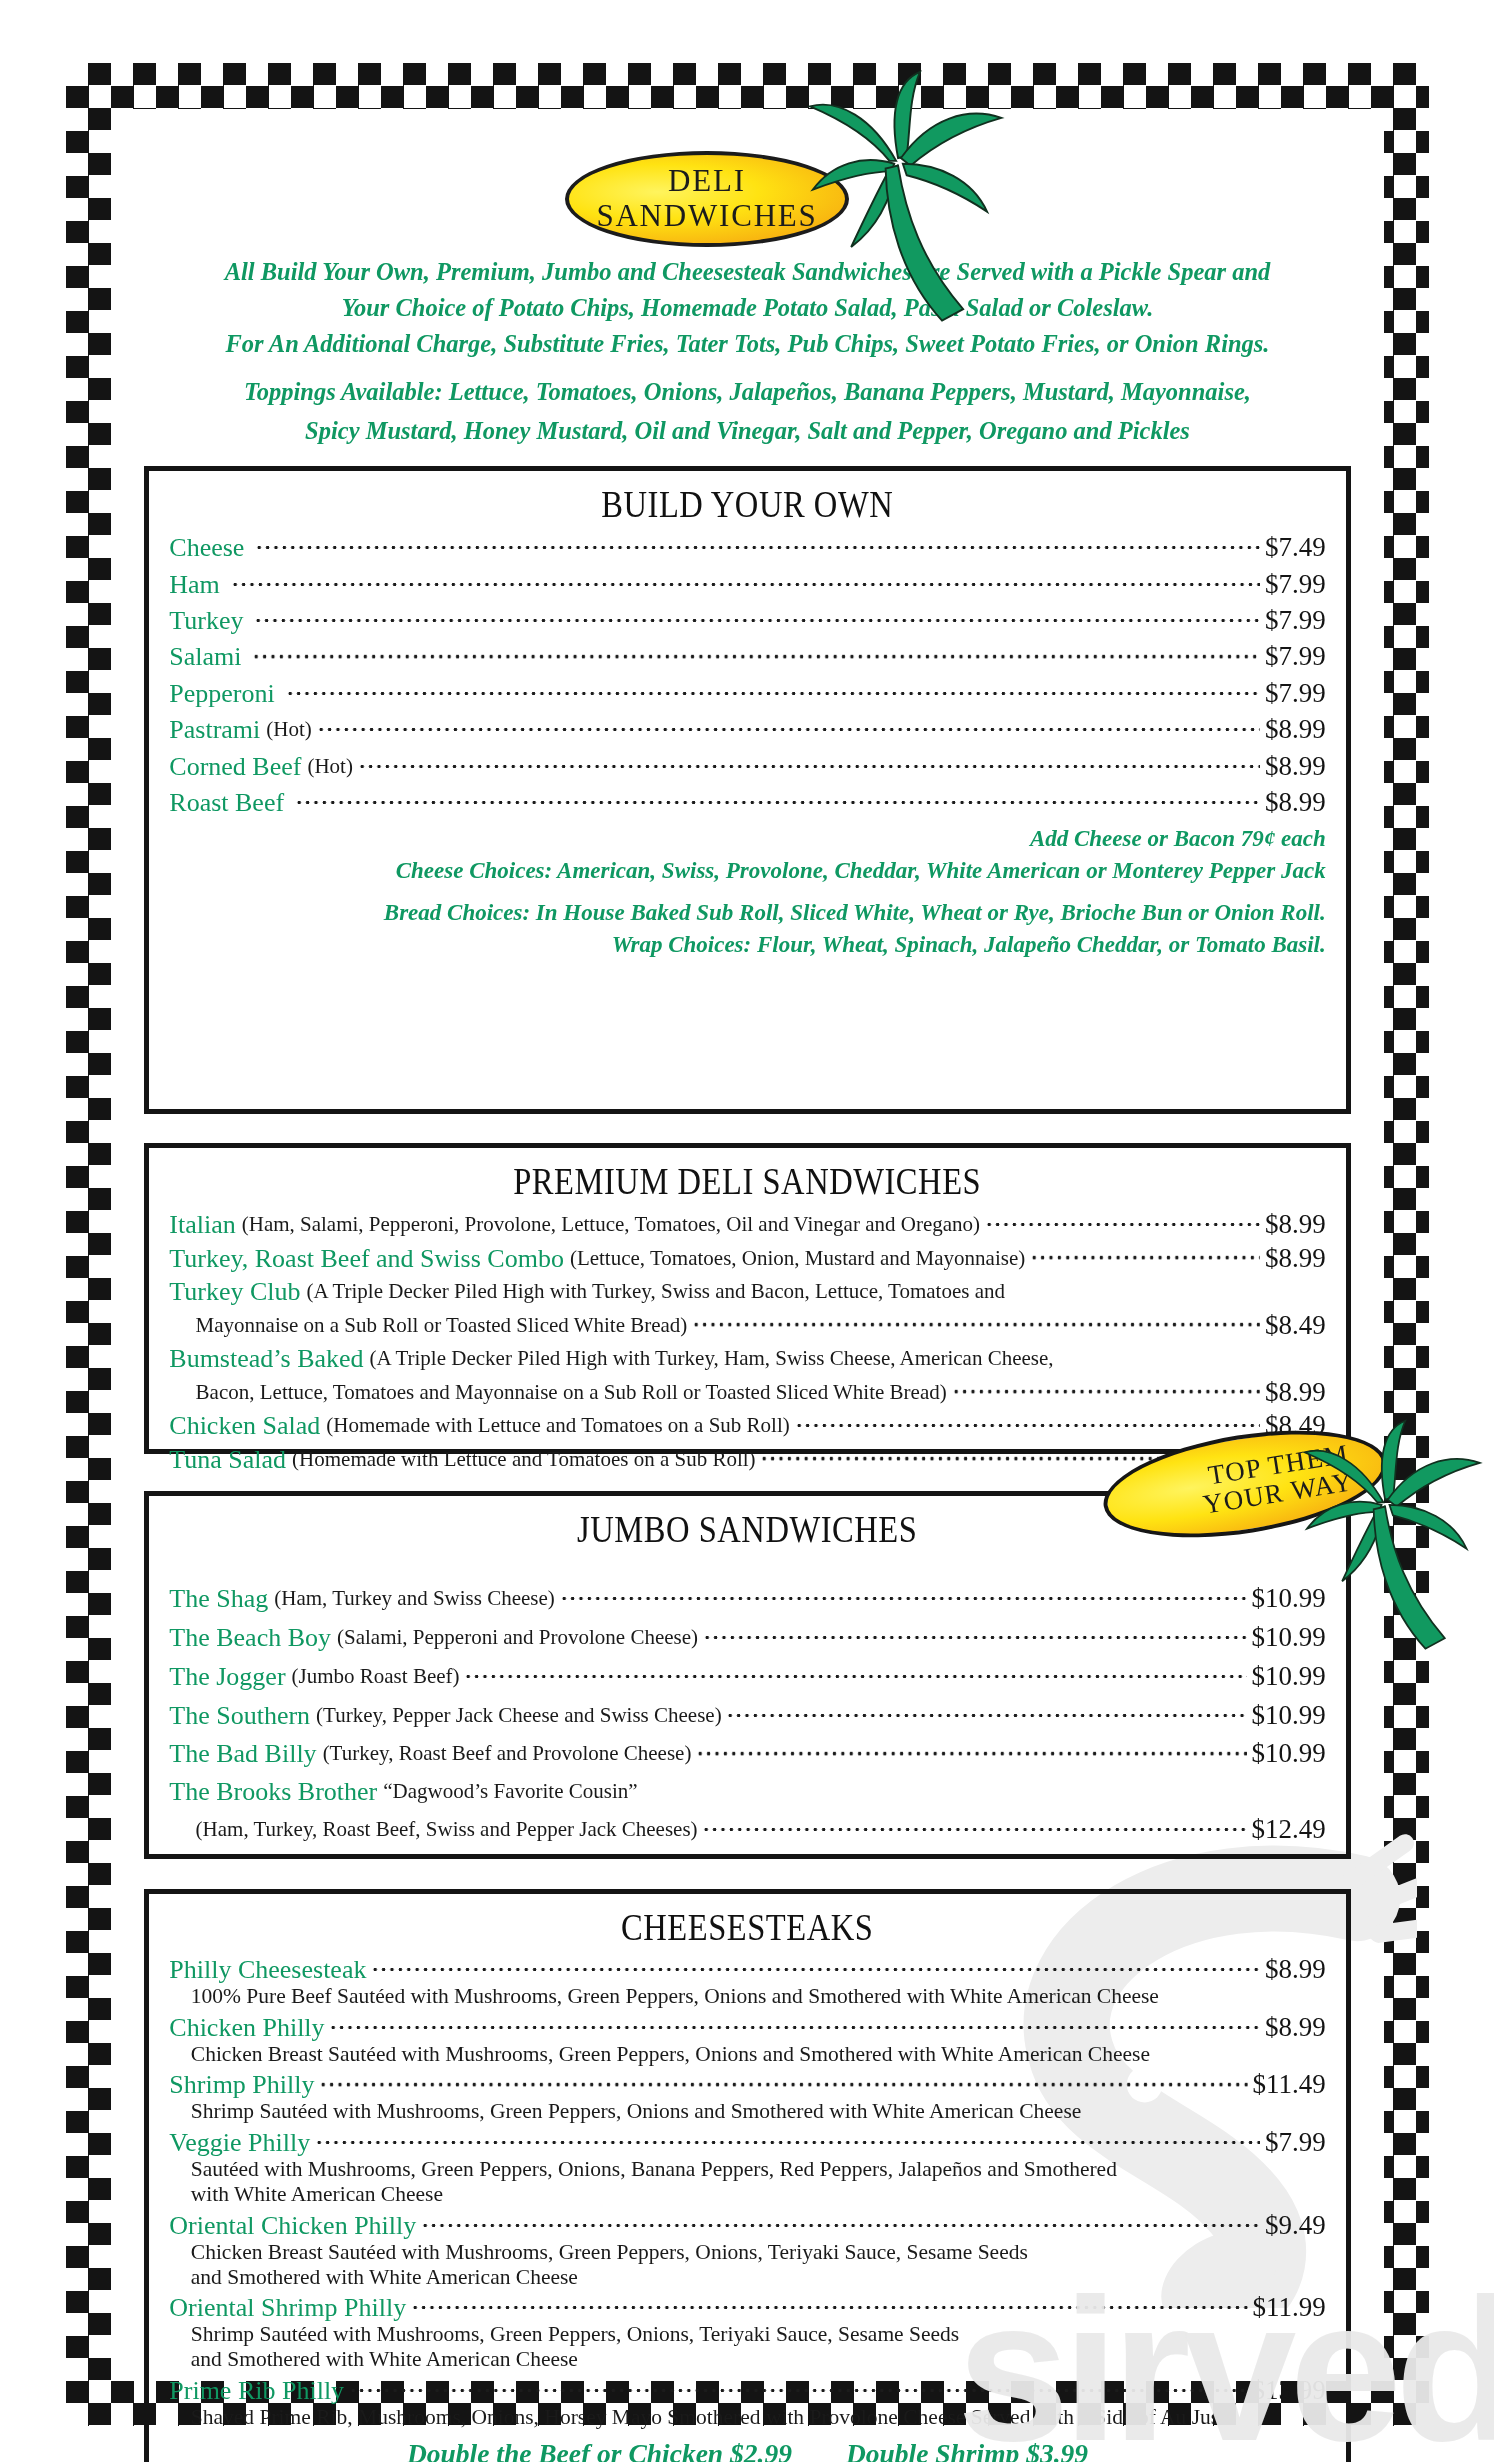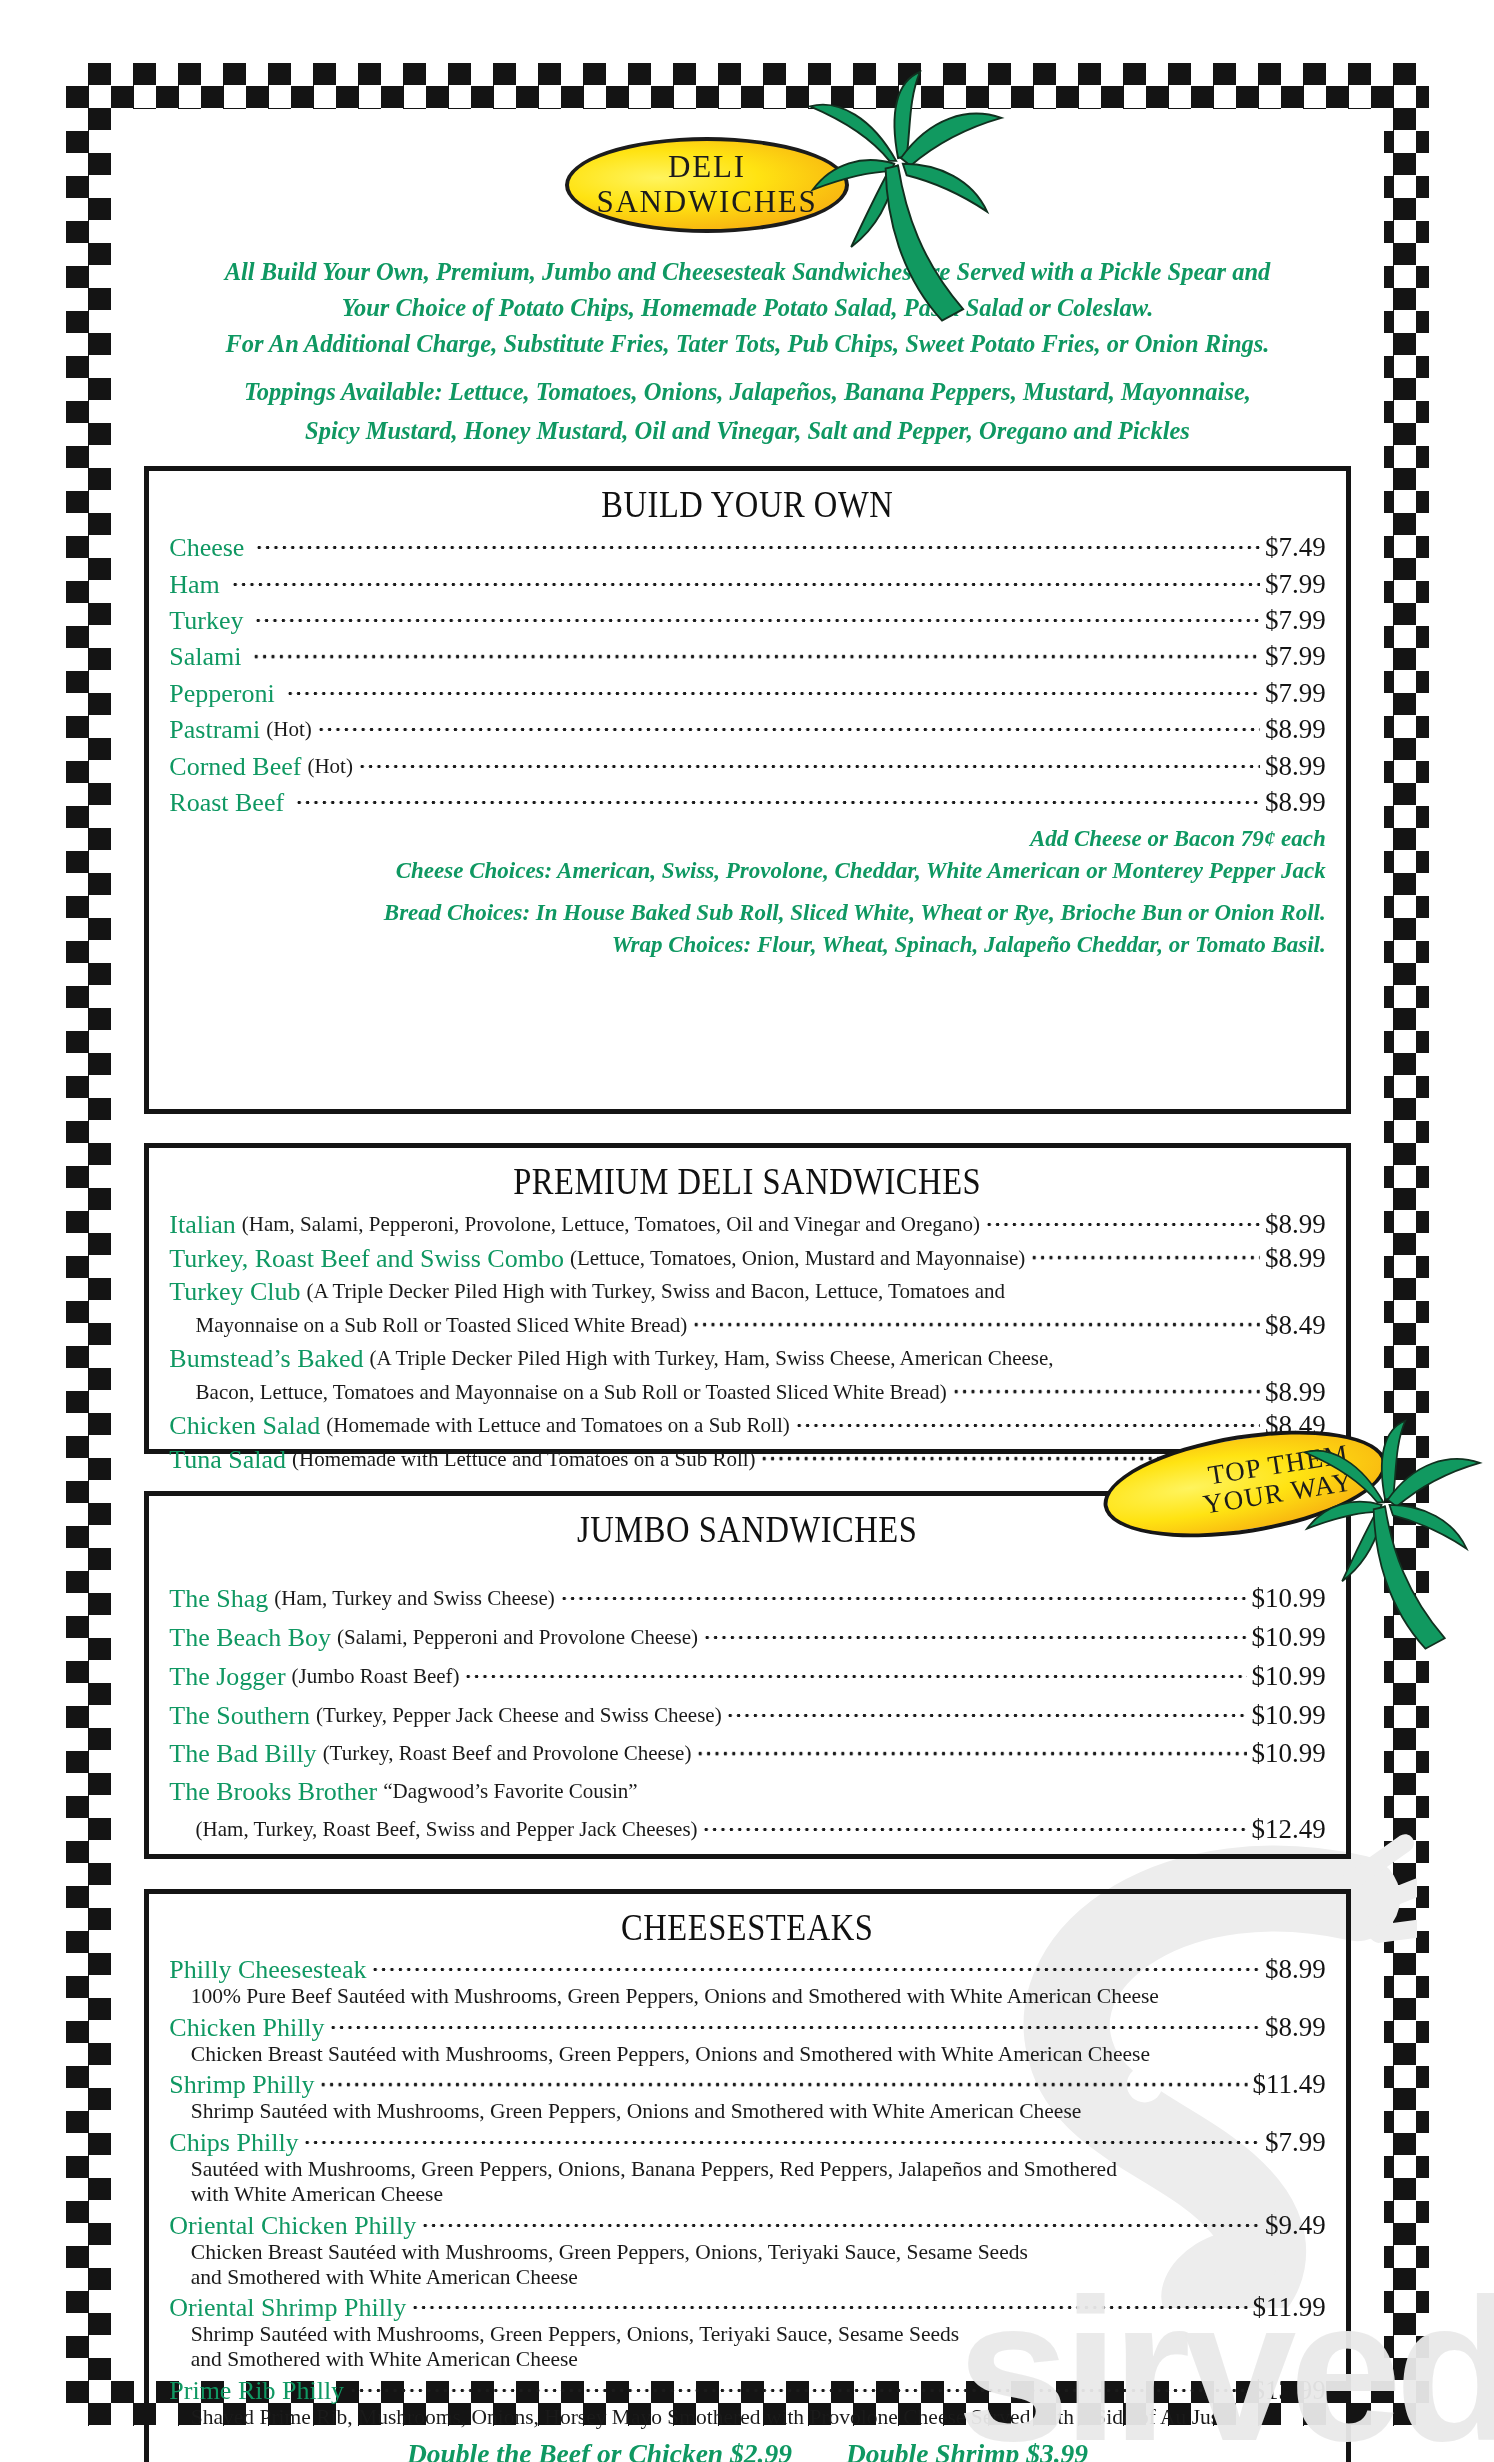--- a/index.html
+++ b/index.html
@@ -9,21 +9,21 @@
   .checker-frame{position:absolute;left:66px;top:63px;right:66px;bottom:36px;
 romanBackground:#fff;
         background:repeating-conic-gradient(#141414 0% 25%, #ffffff 0% 50%);
         background-size:45px 45px;z-index:1;}
   .inner-white{position:absolute;left:111px;top:109px;right:111px;bottom:81px;background:#ffffff;z-index:1;}
   
   .wm-icon{position:absolute;right:78px;top:1812px;z-index:2;pointer-events:none;}
   .content{position:absolute;left:111px;top:109px;right:111px;bottom:81px;z-index:3;}
   
   .header-block{position:relative;height:145px;}
-  .badge-oval{position:absolute;left:454px;top:28px;width:276px;height:88px;border:4.2px solid #1c1c1c;
+  .badge-oval{position:absolute;left:454px;top:42px;width:276px;height:88px;border:4.2px solid #1c1c1c;
         border-radius:50%;background:radial-gradient(ellipse at 32% 42%, #fff45e 0%, #ffe312 38%, #f7ae10 82%, #ef9c0c 100%);
         display:flex;flex-direction:column;align-items:center;justify-content:center;line-height:1.12;}
   .badge-oval .b1{font-size:31px;letter-spacing:1.8px;color:#1c1c1c;}
   .badge-oval .b2{font-size:31px;letter-spacing:1.8px;color:#1c1c1c;}
   .palm{position:absolute;pointer-events:none;}
   .palm-header{left:692px;top:-39px;}
   
   .intro{text-align:center;color:#0f9862;font-weight:bold;font-style:italic;}
   .intro .il{font-size:24.5px;line-height:36px;}
   .intro .spacer{height:9.6px;}
@@ -319,21 +319,21 @@
         <div class="citem">
           <div class="mrow">
             <span class="iname">Shrimp Philly</span>
             <span class="leader"></span>
             <span class="price">$11.49</span>
           </div>
           <div class="cdesc">Shrimp Sautéed with Mushrooms, Green Peppers, Onions and Smothered with White American Cheese</div>
         </div>
         <div class="citem">
           <div class="mrow">
-            <span class="iname">Chips Philly</span>
+            <span class="iname">Veggie Philly</span>
             <span class="leader"></span>
             <span class="price">$7.99</span>
           </div>
           <div class="cdesc">Sautéed with Mushrooms, Green Peppers, Onions, Banana Peppers, Red Peppers, Jalapeños and Smothered</div>
           <div class="cdesc">with White American Cheese</div>
         </div>
         <div class="citem">
           <div class="mrow">
             <span class="iname">Oriental Chicken Philly</span>
             <span class="leader"></span>

